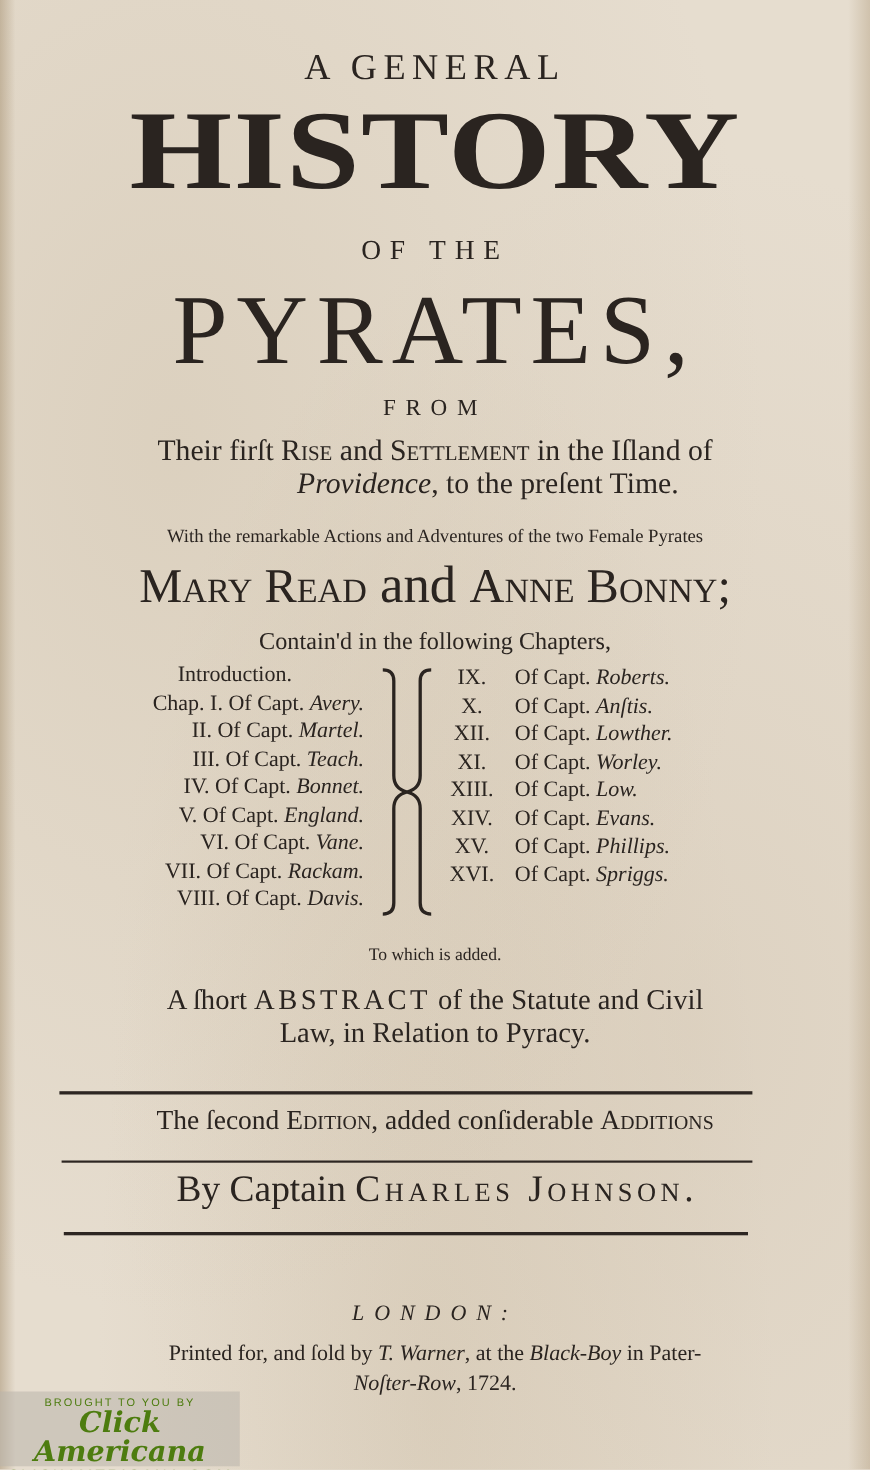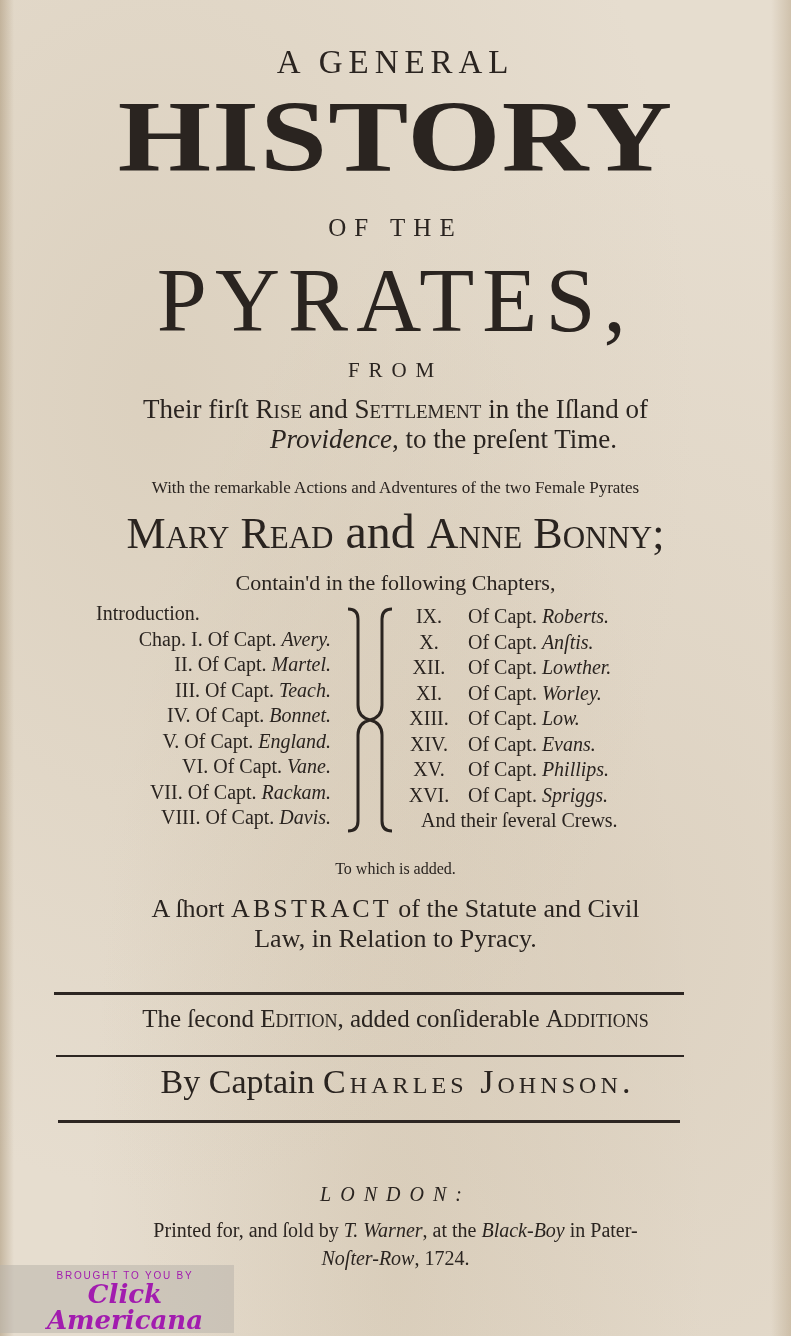--- a/index.html
+++ b/index.html
@@ -39,29 +39,29 @@
   #l-london { top:1183px; font-size:20px; letter-spacing:0.45em; font-style:italic; }
   #l-printed1 { top:1219px; font-size:20px; }
   #l-printed2 { top:1247px; font-size:20px; }
 
   .rule { position:absolute; height:3px; background:#2d2622; }
   .rule.thin { height:2px; }
 
   .col { position:absolute; font-size:20px; line-height:25.5px; }
   .col .row { white-space:nowrap; }
   #col-left { left:56px; top:601px; width:275px; text-align:right; }
-  #col-left .intro { text-align:left; padding-left:40px; }
+  #col-left .intro { text-align:center; padding-left:40px; }
   #col-right { left:395px; top:604px; width:280px; text-align:left; }
   .num { display:inline-block; text-align:right; }
   #col-right .num { width:68px;text-align:center; }
   .name { font-style:italic; }
   .brace { position:absolute; }
 
   #watermark { position:absolute; left:0; top:1265px; width:218px; height:68px;
-    background:rgba(185,180,172,0.55); color:#a21caf; text-align:center;padding-left:16px; }
+    background:rgba(185,180,172,0.55); color:#4d7c0f; text-align:center; }
   #wm-top { font-family:"Liberation Sans","DejaVu Sans",sans-serif; font-size:10px; letter-spacing:0.18em; margin-top:5px; }
   #wm-brand { font-family:"DejaVu Serif",serif; font-style:italic; font-weight:bold; font-size:26px; line-height:26px; }
   #wm-url { font-family:"Liberation Sans","DejaVu Sans",sans-serif; font-size:15px; letter-spacing:0.12em; }
 </style>
 </head>
 <body>
 
 <div class="edge-left"></div>
 <div class="edge-right"></div>
 
@@ -102,21 +102,20 @@
 
 <div class="col" id="col-right">
   <div class="row"><span class="num">IX.</span> <span>Of Capt.</span> <span class="name">Roberts.</span></div>
   <div class="row"><span class="num">X.</span> <span>Of Capt.</span> <span class="name">Anſtis.</span></div>
   <div class="row"><span class="num">XII.</span> <span>Of Capt.</span> <span class="name">Lowther.</span></div>
   <div class="row"><span class="num">XI.</span> <span>Of Capt.</span> <span class="name">Worley.</span></div>
   <div class="row"><span class="num">XIII.</span> <span>Of Capt.</span> <span class="name">Low.</span></div>
   <div class="row"><span class="num">XIV.</span> <span>Of Capt.</span> <span class="name">Evans.</span></div>
   <div class="row"><span class="num">XV.</span> <span>Of Capt.</span> <span class="name">Phillips.</span></div>
   <div class="row"><span class="num">XVI.</span> <span>Of Capt.</span> <span class="name">Spriggs.</span></div>
-  <div class="row" style="padding-left:26px">And their ſeveral Crews.</div>
 </div>
 
 <div class="line" id="l-towhich">To which is added.</div>
 <div class="line" id="l-abstract1">
   <span>A ſhort </span><span class="spaced" style="letter-spacing:0.12em">ABSTRACT</span><span> of the Statute and Civil</span>
 </div>
 <div class="line" id="l-abstract2">Law, in Relation to Pyracy.</div>
 
 <div class="rule" style="left:54px; top:992px; width:630px;"></div>
 <div class="line" id="l-edition">

